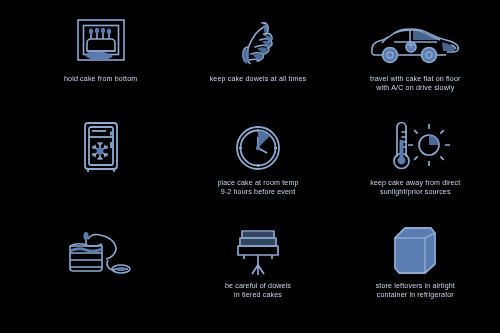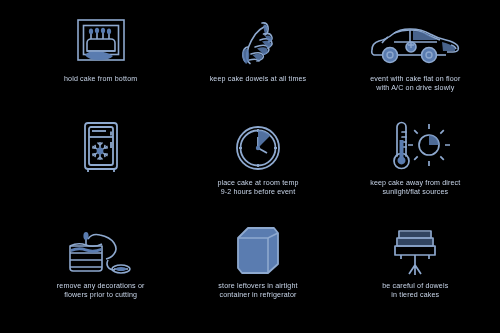--- a/index.html
+++ b/index.html
@@ -119,21 +119,21 @@
           <circle cx="23" cy="36" r="3"></circle>
           <circle cx="62" cy="36" r="3"></circle>
           <path d="M41 26 h6 M44 23 v6"></path>
         </g>
         <g fill="#5a7cb0" opacity="0.8">
           <path d="M46 12 q11 0 17 5 q4 2 7 4 h-24 z"></path>
           <path d="M75 23 q8 2 12 5 q2 2 1 4 h-12 z"></path>
         </g>
       </svg>
     </div>
-    <div class="caption">event with cake flat on floor
+    <div class="caption">travel with cake flat on floor
 with A/C on drive slowly</div>
   </div>
 
   <div class="cell">
     <div class="icon-wrap">
       <svg width="44" height="54" viewBox="0 0 44 54">
         <g fill="none" stroke="#8ea9cf" stroke-width="1.8" stroke-linejoin="round">
           <rect x="6" y="3" width="32" height="46" rx="3"></rect>
           <rect x="10" y="7" width="24" height="38" rx="2"></rect>
           <path d="M10 17 h24"></path>
@@ -181,21 +181,21 @@
         <g fill="none" stroke="#8ea9cf" stroke-width="1.7">
           <circle cx="50" cy="25" r="10"></circle>
           <path d="M50 9 v-5 M50 41 v5 M34 25 h-5 M66 25 h5
                    M38.7 13.7 l-3.5 -3.5 M61.3 13.7 l3.5 -3.5
                    M38.7 36.3 l-3.5 3.5 M61.3 36.3 l3.5 3.5"></path>
         </g>
         <path d="M50 15 a10 10 0 0 1 10 10 h-10 z" fill="#5a7cb0" opacity="0.85"></path>
       </svg>
     </div>
     <div class="caption">keep cake away from direct
-sunlight/flat sources</div>
+sunlight/prior sources</div>
   </div>
 
   <div class="cell">
     <div class="icon-wrap">
       <svg width="74" height="52" viewBox="0 0 74 52">
         <g fill="none" stroke="#8ea9cf" stroke-width="1.6" stroke-linejoin="round">
           <path d="M6 22 h32 v22 a3 3 0 0 1 -3 3 h-26 a3 3 0 0 1 -3 -3 z"></path>
           <path d="M6 29 h32 M6 36 h32 M6 43 h32"></path>
           <path d="M6 22 q8 -4 16 -1 q8 3 16 -1"></path>
           <path d="M22 21 v-7"></path>
@@ -204,34 +204,20 @@
           <ellipse cx="57" cy="45" rx="9" ry="4"></ellipse>
           <path d="M50 45 h14"></path>
         </g>
         <g fill="#5a7cb0">
           <ellipse cx="22" cy="12" rx="2.6" ry="4"></ellipse>
           <ellipse cx="57" cy="45" rx="5" ry="2"></ellipse>
           <path d="M7 25 q8 -3 15 -.5 q7 2.5 15 -.5 v3 q-8 3 -15 .5 q-7 -2.5 -15 .5 z"></path>
         </g>
       </svg>
     </div>
-    <div class="caption">remove any decorations or
-flowers prior to cutting</div>
-  </div>
-
-  <div class="cell">
-    <div class="icon-wrap">
-      <svg width="48" height="52" viewBox="0 0 48 52">
-        <path d="M4 14 L14 4 H40 L44 9 V40 L34 49 H8 L4 44 Z" fill="#5a7cb0" stroke="#8ea9cf" stroke-width="1.8" stroke-linejoin="round"></path>
-        <path d="M4 14 H34 L44 9" fill="none" stroke="#8ea9cf" stroke-width="1.6"></path>
-        <path d="M34 14 V49" fill="none" stroke="#8ea9cf" stroke-width="1.6"></path>
-      </svg>
-    </div>
-    <div class="caption">store leftovers in airtight
-container in refrigerator</div>
   </div>
 
   <div class="cell">
     <div class="icon-wrap">
       <svg width="48" height="54" viewBox="0 0 48 54">
         <g fill="none" stroke="#8ea9cf" stroke-width="1.7" stroke-linejoin="round">
           <rect x="8" y="8" width="32" height="7"></rect>
           <rect x="6" y="15" width="36" height="8"></rect>
           <rect x="4" y="23" width="40" height="9"></rect>
           <path d="M10 32 v4 M38 32 v4"></path>
@@ -241,13 +227,25 @@
         <g fill="#5a7cb0" opacity="0.55">
           <rect x="9" y="9" width="30" height="5"></rect>
           <rect x="7" y="16" width="34" height="6"></rect>
         </g>
       </svg>
     </div>
     <div class="caption">be careful of dowels
 in tiered cakes</div>
   </div>
 
+  <div class="cell">
+    <div class="icon-wrap">
+      <svg width="48" height="52" viewBox="0 0 48 52">
+        <path d="M4 14 L14 4 H40 L44 9 V40 L34 49 H8 L4 44 Z" fill="#5a7cb0" stroke="#8ea9cf" stroke-width="1.8" stroke-linejoin="round"></path>
+        <path d="M4 14 H34 L44 9" fill="none" stroke="#8ea9cf" stroke-width="1.6"></path>
+        <path d="M34 14 V49" fill="none" stroke="#8ea9cf" stroke-width="1.6"></path>
+      </svg>
+    </div>
+    <div class="caption">store leftovers in airtight
+container in refrigerator</div>
+  </div>
+
 </div>
 
 </body></html>

